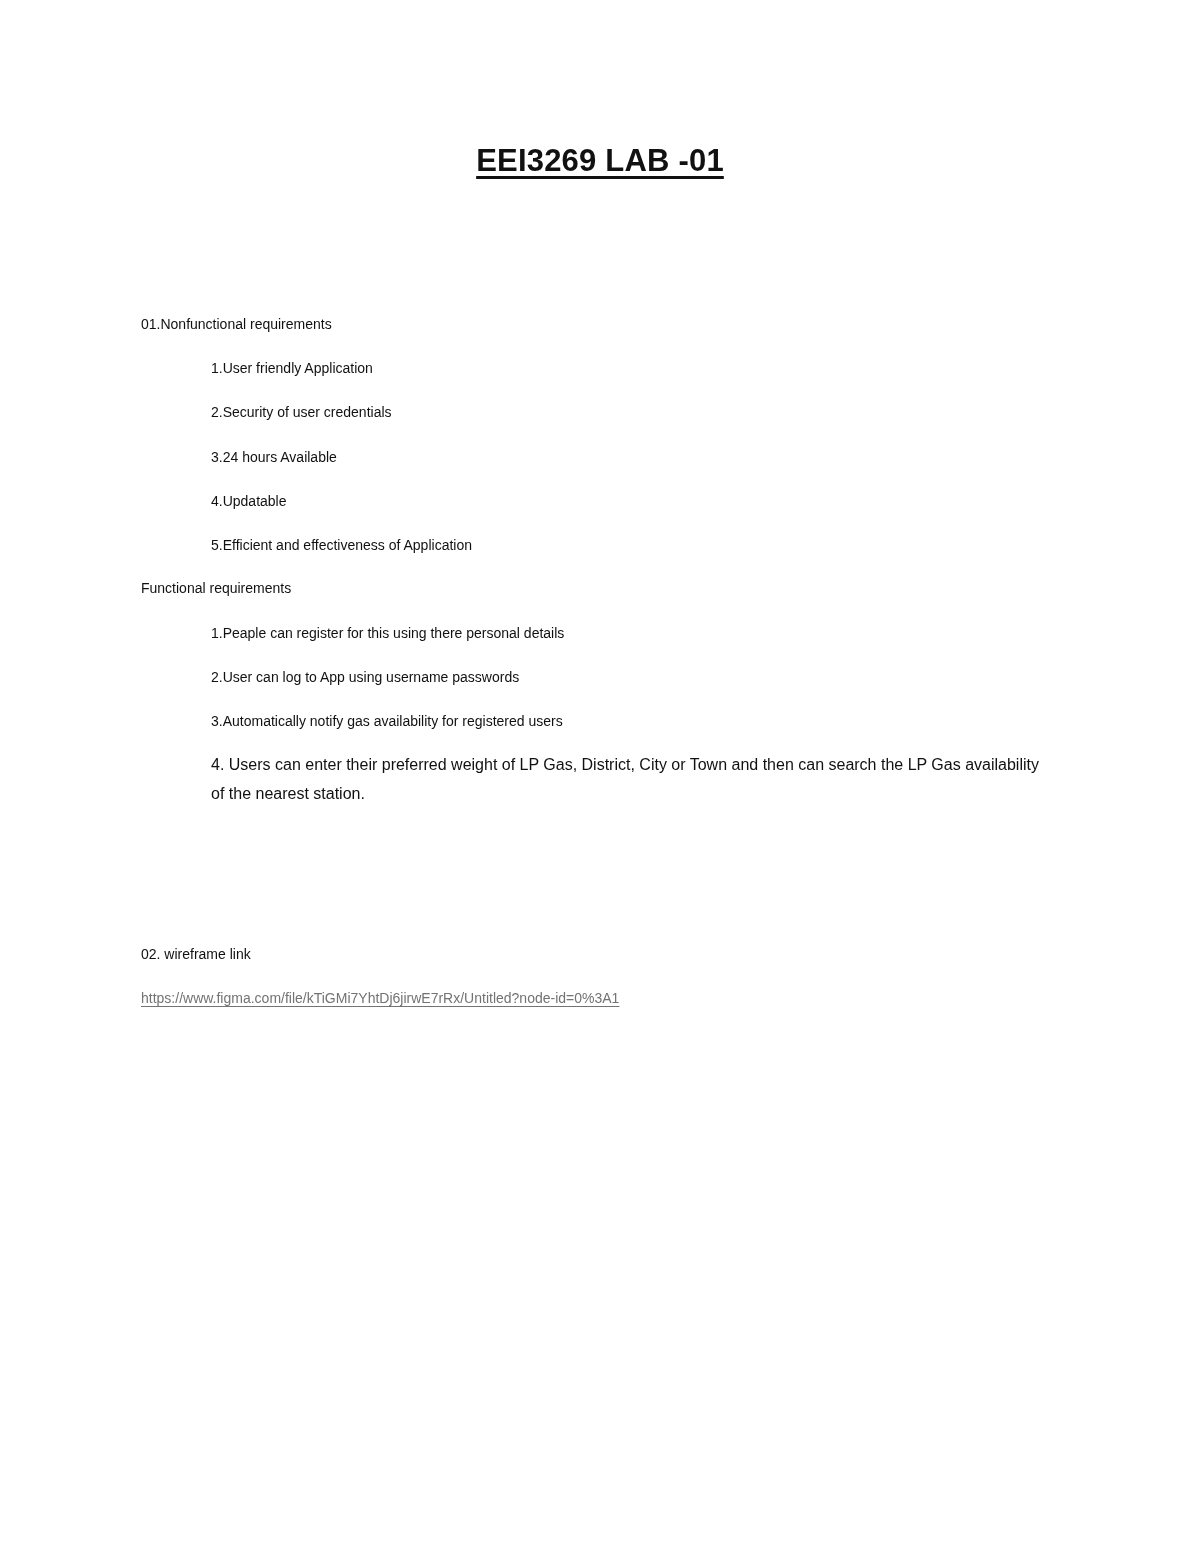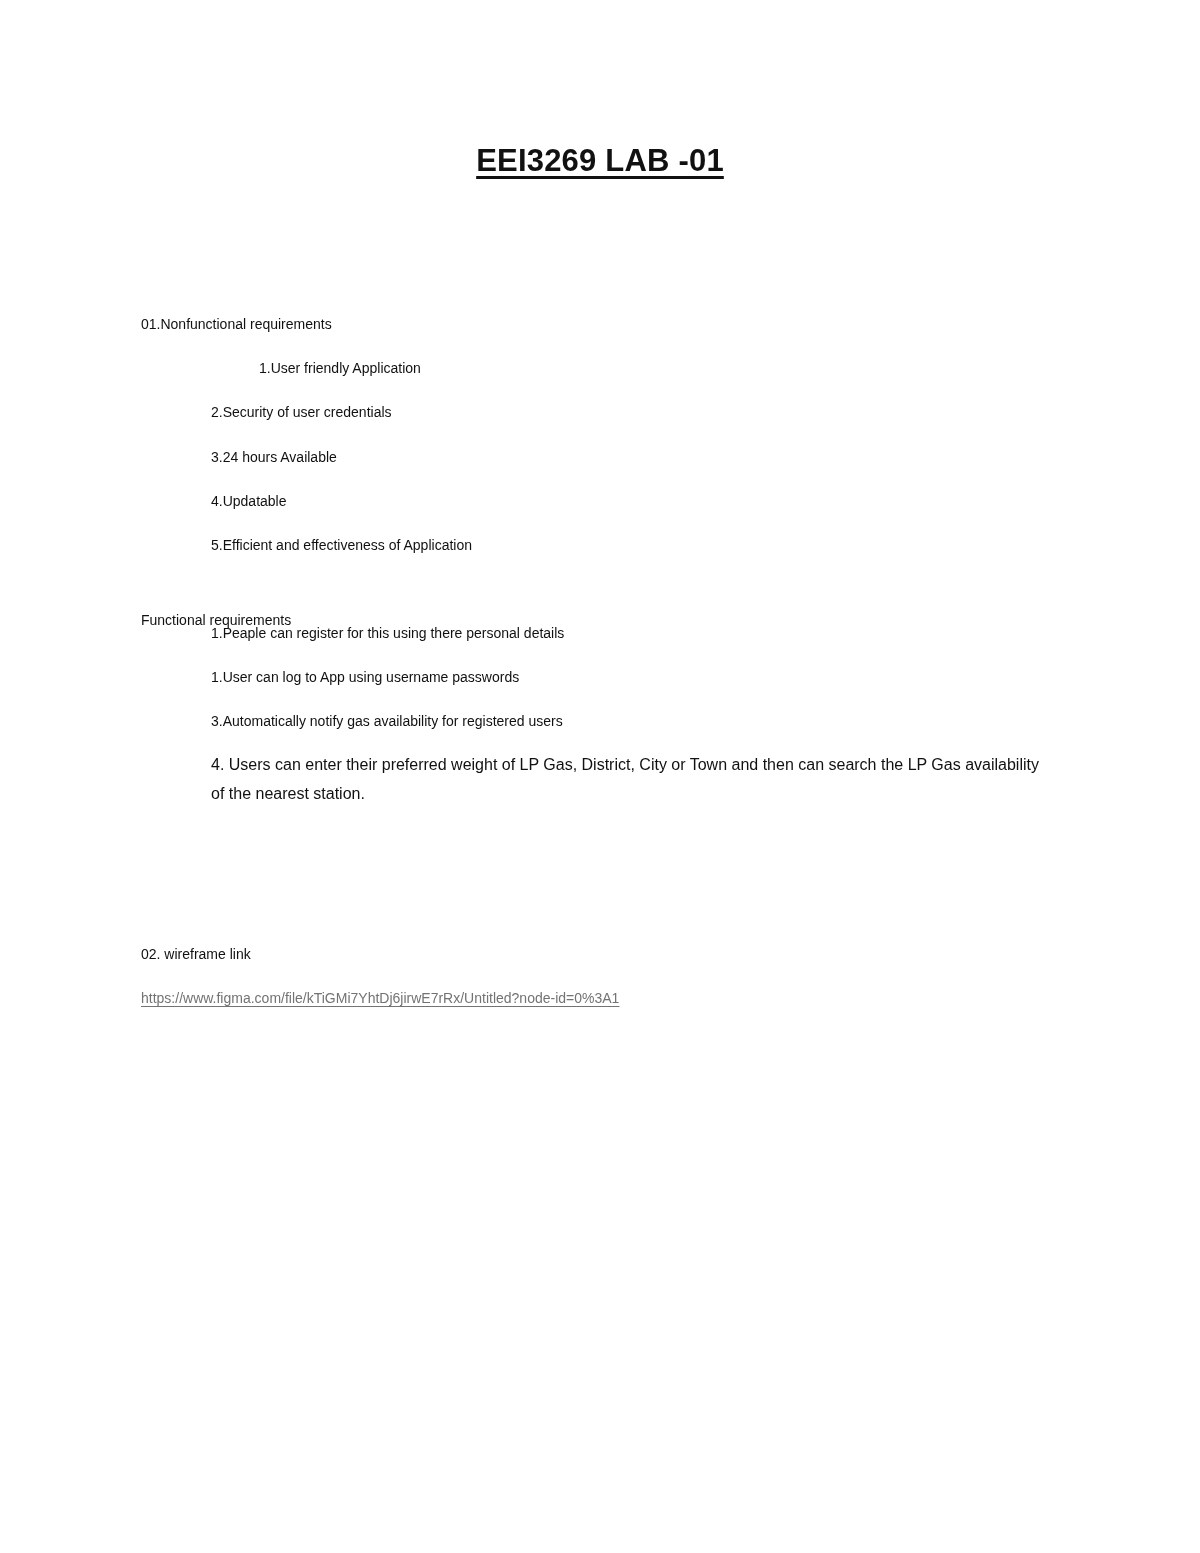--- a/index.html
+++ b/index.html
@@ -56,28 +56,28 @@
     }
   </style>
 </head>
 <body>
 
 <div class="page">
 
   <div class="title">EEI3269 LAB -01</div>
 
   <div class="line l0" style="top:312px;">01.Nonfunctional requirements</div>
-  <div class="line l1" style="top:356px;margin-left:48px;">1.User friendly Application</div>
+  <div class="line l1" style="top:356px;">1.User friendly Application</div>
   <div class="line l1" style="top:400px;">2.Security of user credentials</div>
   <div class="line l1" style="top:445px;">3.24 hours Available</div>
   <div class="line l1" style="top:489px;">4.Updatable</div>
   <div class="line l1" style="top:533px;">5.Efficient and effectiveness of Application</div>
 
-  <div class="line l0" style="top:576px;margin-top:32px;">Functional requirements</div>
+  <div class="line l0" style="top:576px;">Functional requirements</div>
   <div class="line l1" style="top:621px;">1.Peaple can register for this using there personal details</div>
-  <div class="line l1" style="top:665px;">1.User can log to App using username passwords</div>
+  <div class="line l1" style="top:665px;">2.User can log to App using username passwords</div>
   <div class="line l1" style="top:709px;">3.Automatically notify gas availability for registered users</div>
   <div class="wrap l1" style="top:750px;">4. Users can enter their preferred weight of LP Gas, District, City or Town and then can search the LP Gas availability of the nearest station.</div>
 
   <div class="line l0" style="top:942px;">02. wireframe link</div>
   <div class="line l0 link" style="top:986px;">https://www.figma.com/file/kTiGMi7YhtDj6jirwE7rRx/Untitled?node-id=0%3A1</div>
 
 </div>
 
 </body></html>

